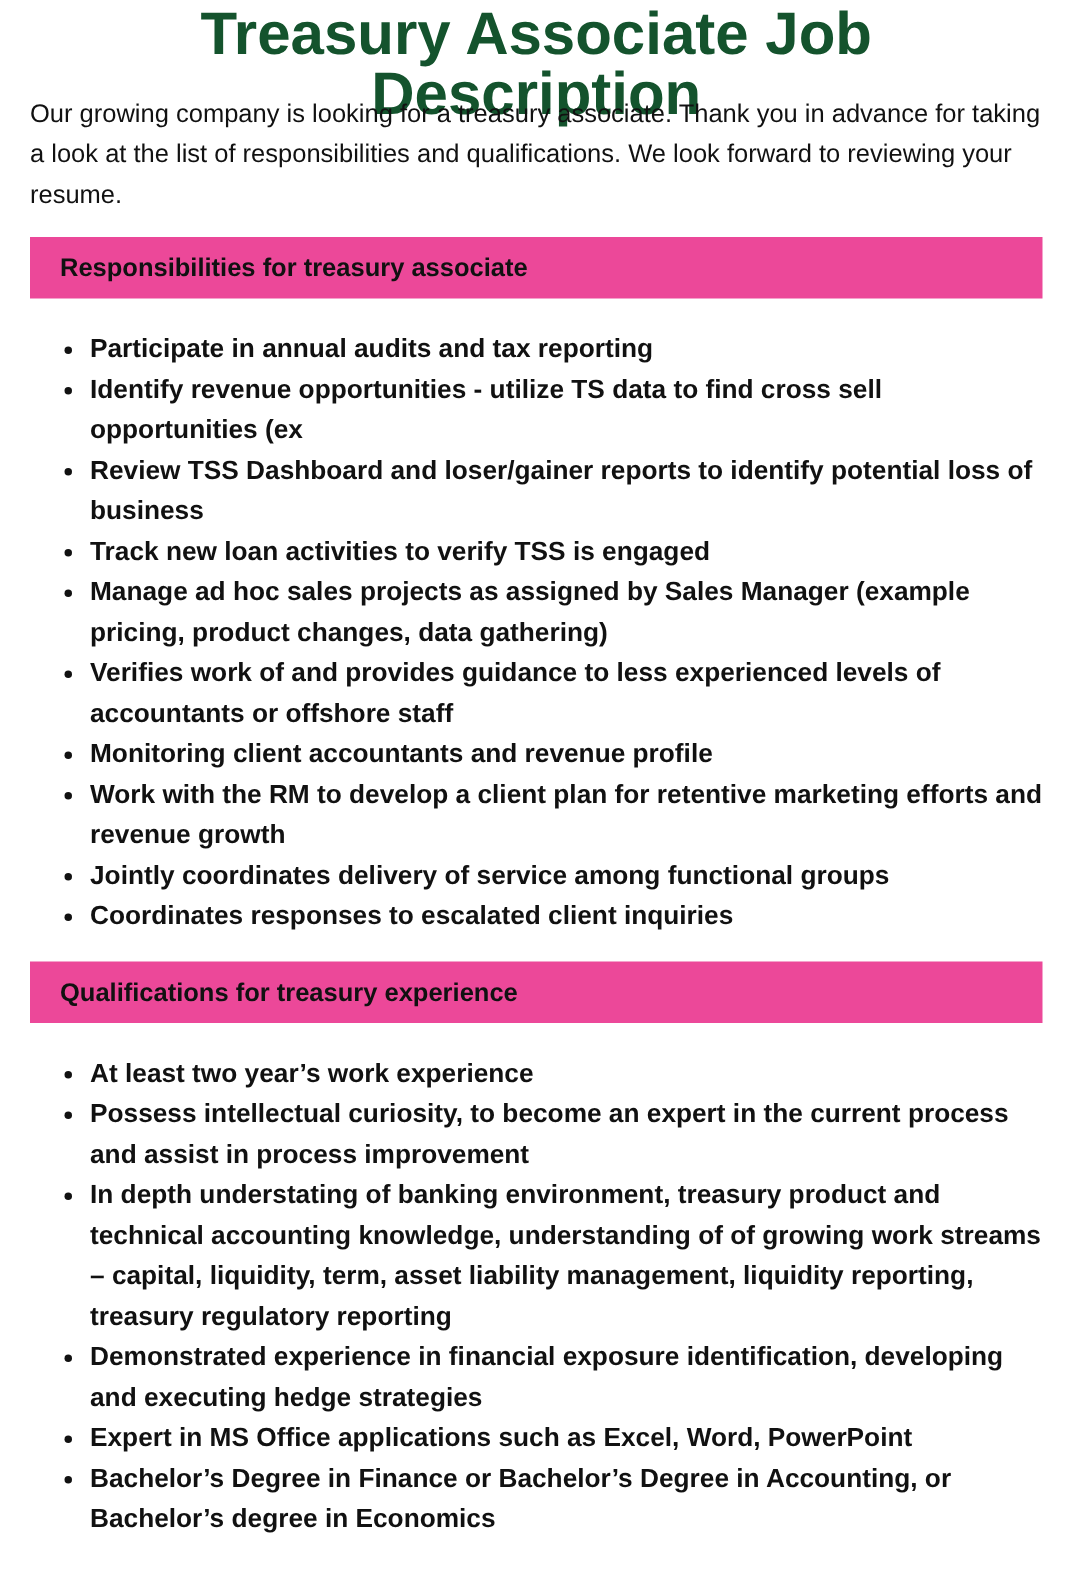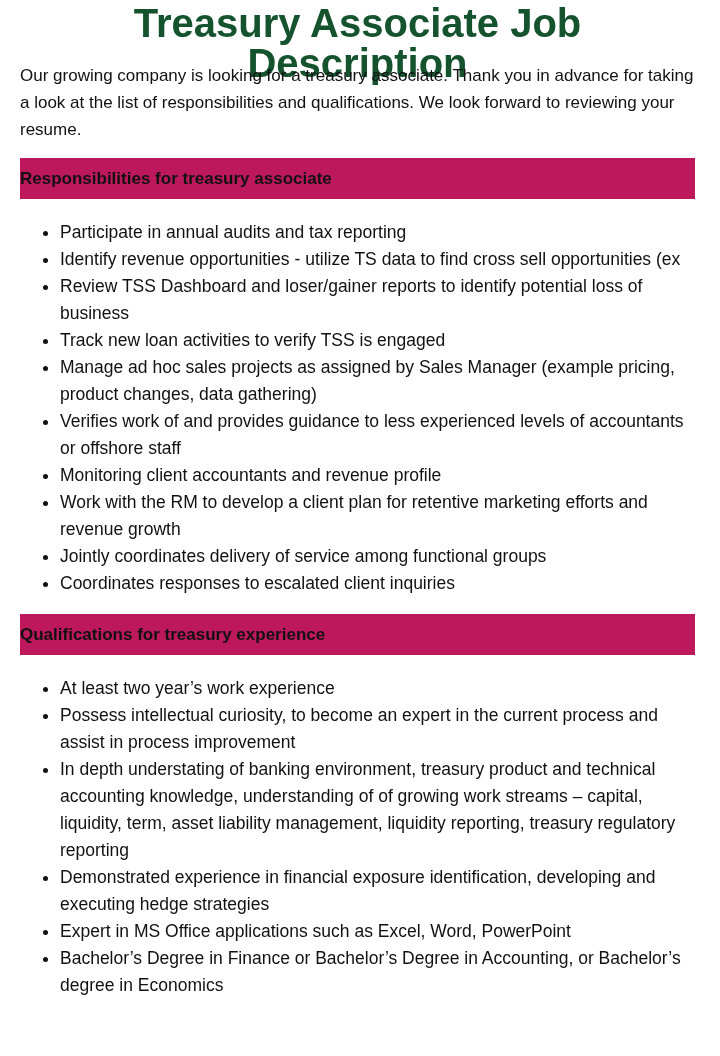--- a/index.html
+++ b/index.html
@@ -29,32 +29,34 @@
       color: #14532d;
     }
     .intro {
       margin: 19px 0 0 0;
       font-size: 17px;
       line-height: 27px;
       color: #111111;
     }
     .section-header {
       margin-top: 15px;
-      background: #be185d;
+      background: #ec4899;
       height: 41px;
       box-sizing: border-box;
+      padding-left: 20px;
       font-size: 17px;
       font-weight: bold;
       line-height: 41px;
       color: #111111;
     }
     ul.items {
       margin: 20px 0 0 0;
       padding: 0 0 0 40px;
       list-style: none;
+      font-weight: bold;
     }
     ul.items li {
       position: relative;
       font-size: 17.5px;
       line-height: 27px;
       color: #111111;
     }
     ul.items li::before {
       content: "";
       position: absolute;

